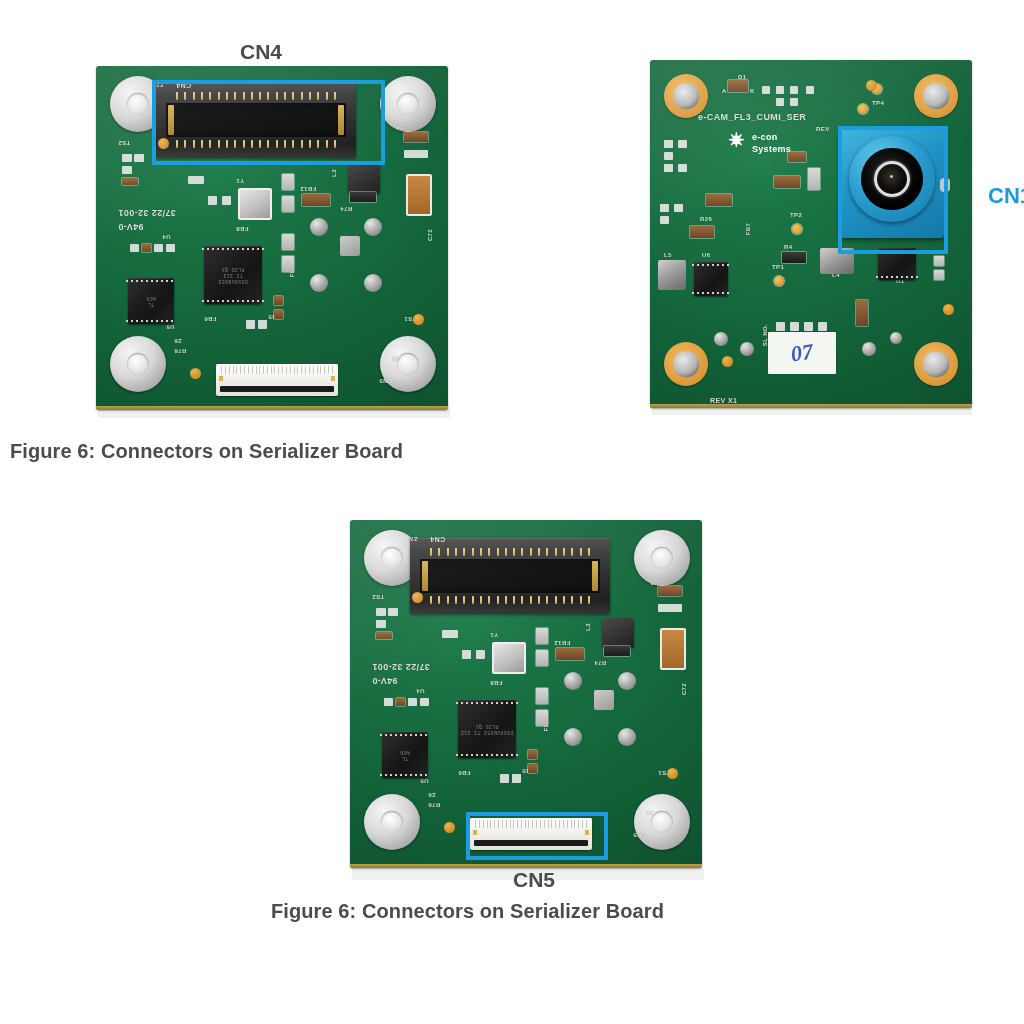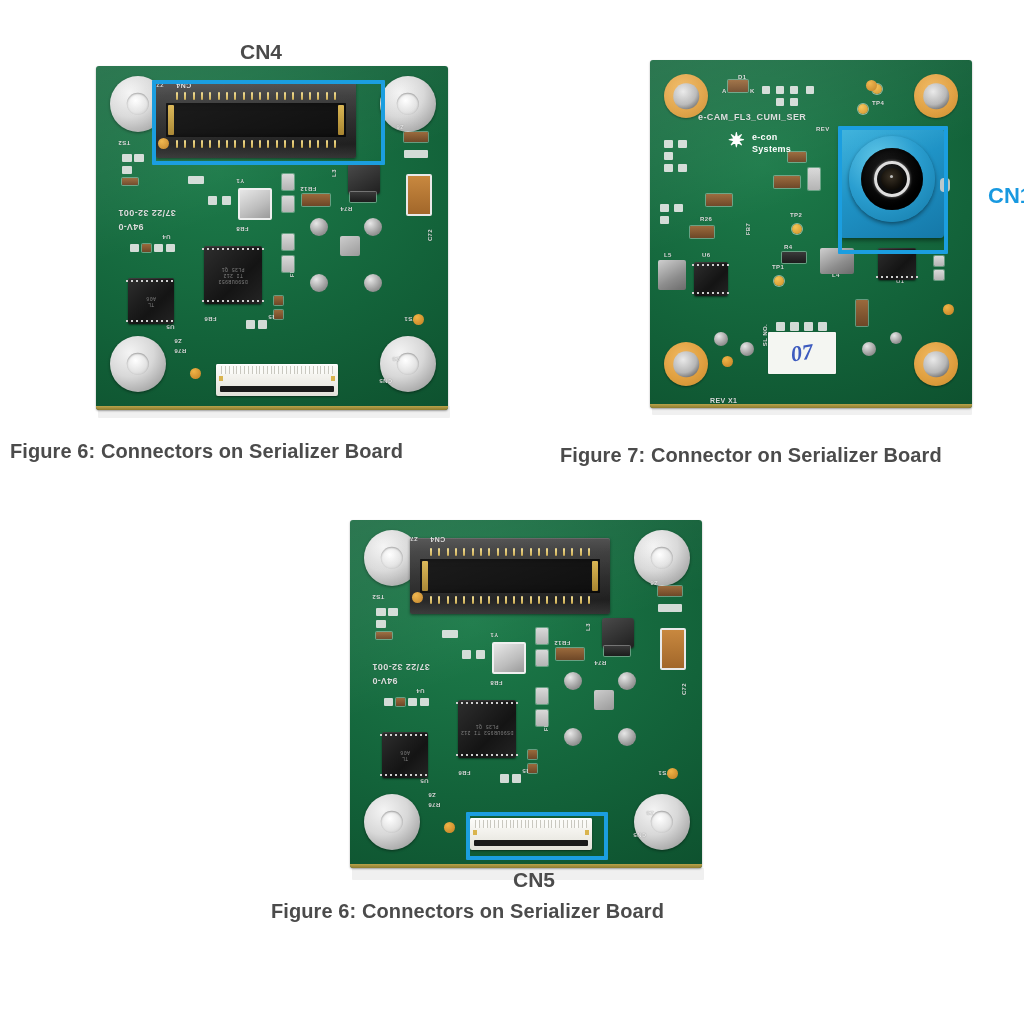--- a/index.html
+++ b/index.html
@@ -494,21 +494,20 @@
 
       <div class="sticker" style="left:118px;top:272px;width:68px;height:42px;">
         <span>07</span>
       </div>
     </div>
 
     <div class="hl" style="left:278px;top:126px;width:110px;height:128px;"></div>
 
     <div class="cn-label blue" style="left:428px;top:183px;">CN1</div>
 
-    <div class="caption" style="left:0px;top:444px;">Figure 7: Connector on Serializer Board</div>
   </div>
 
   <div class="figure" style="left:0;top:500px;width:1024px;height:440px;">
 
     <div class="board-shadow" style="left:352px;top:368px;width:352px;height:12px;"></div>
 
     <div class="board" style="left:350px;top:20px;width:352px;height:348px;">
       <div class="board-edge"></div>
 
       <div class="standoff" style="left:14px;top:10px;width:56px;height:56px;"></div>

